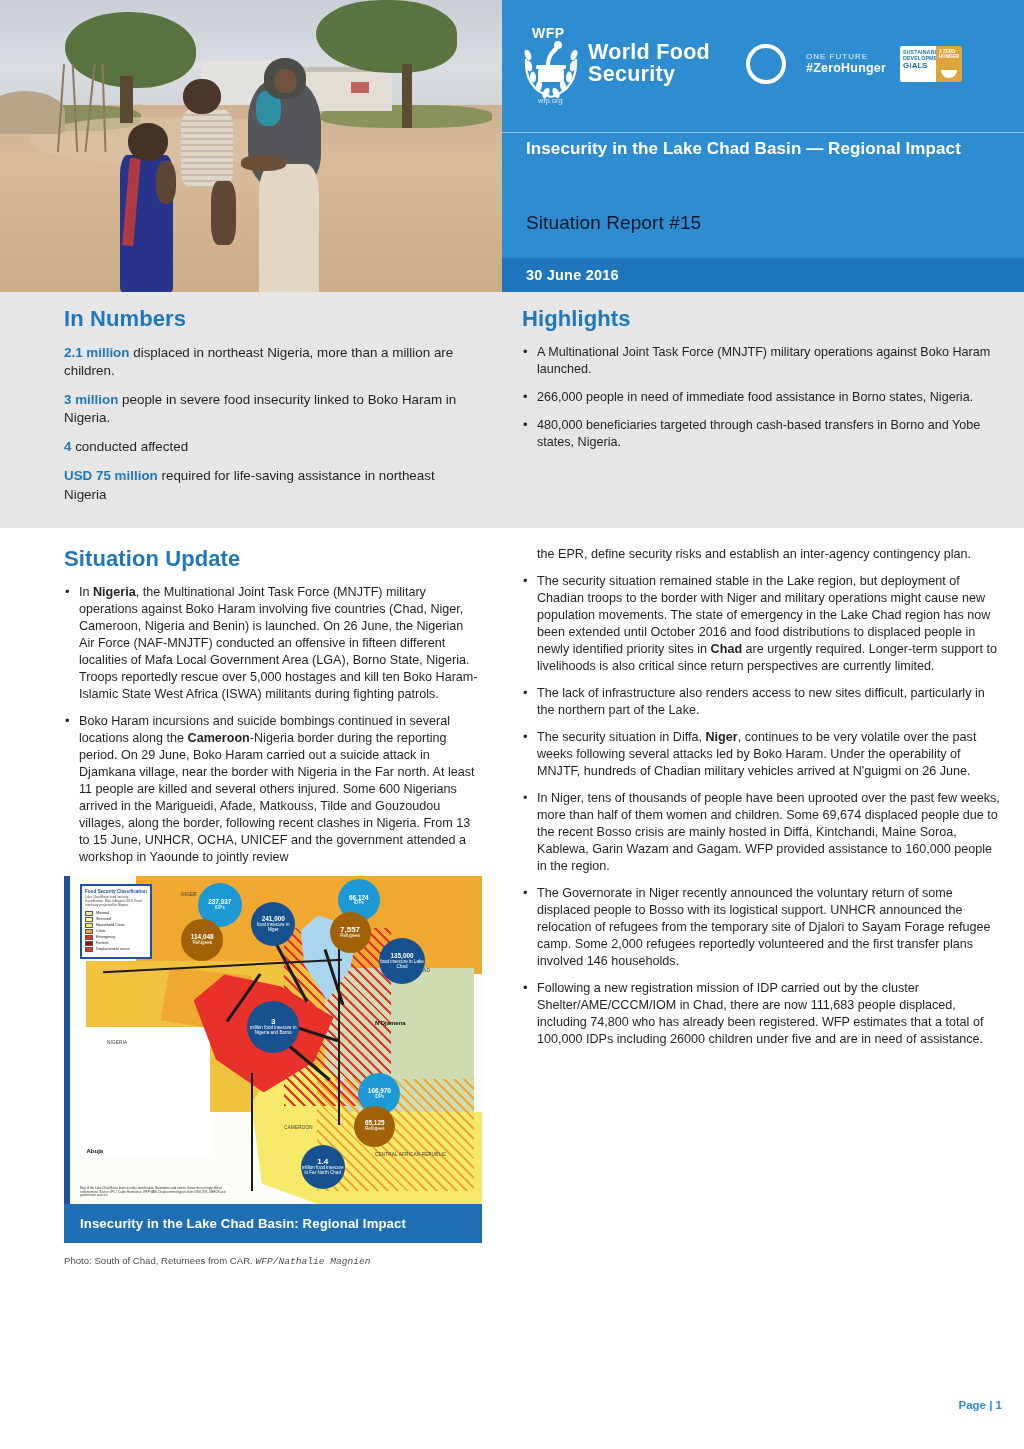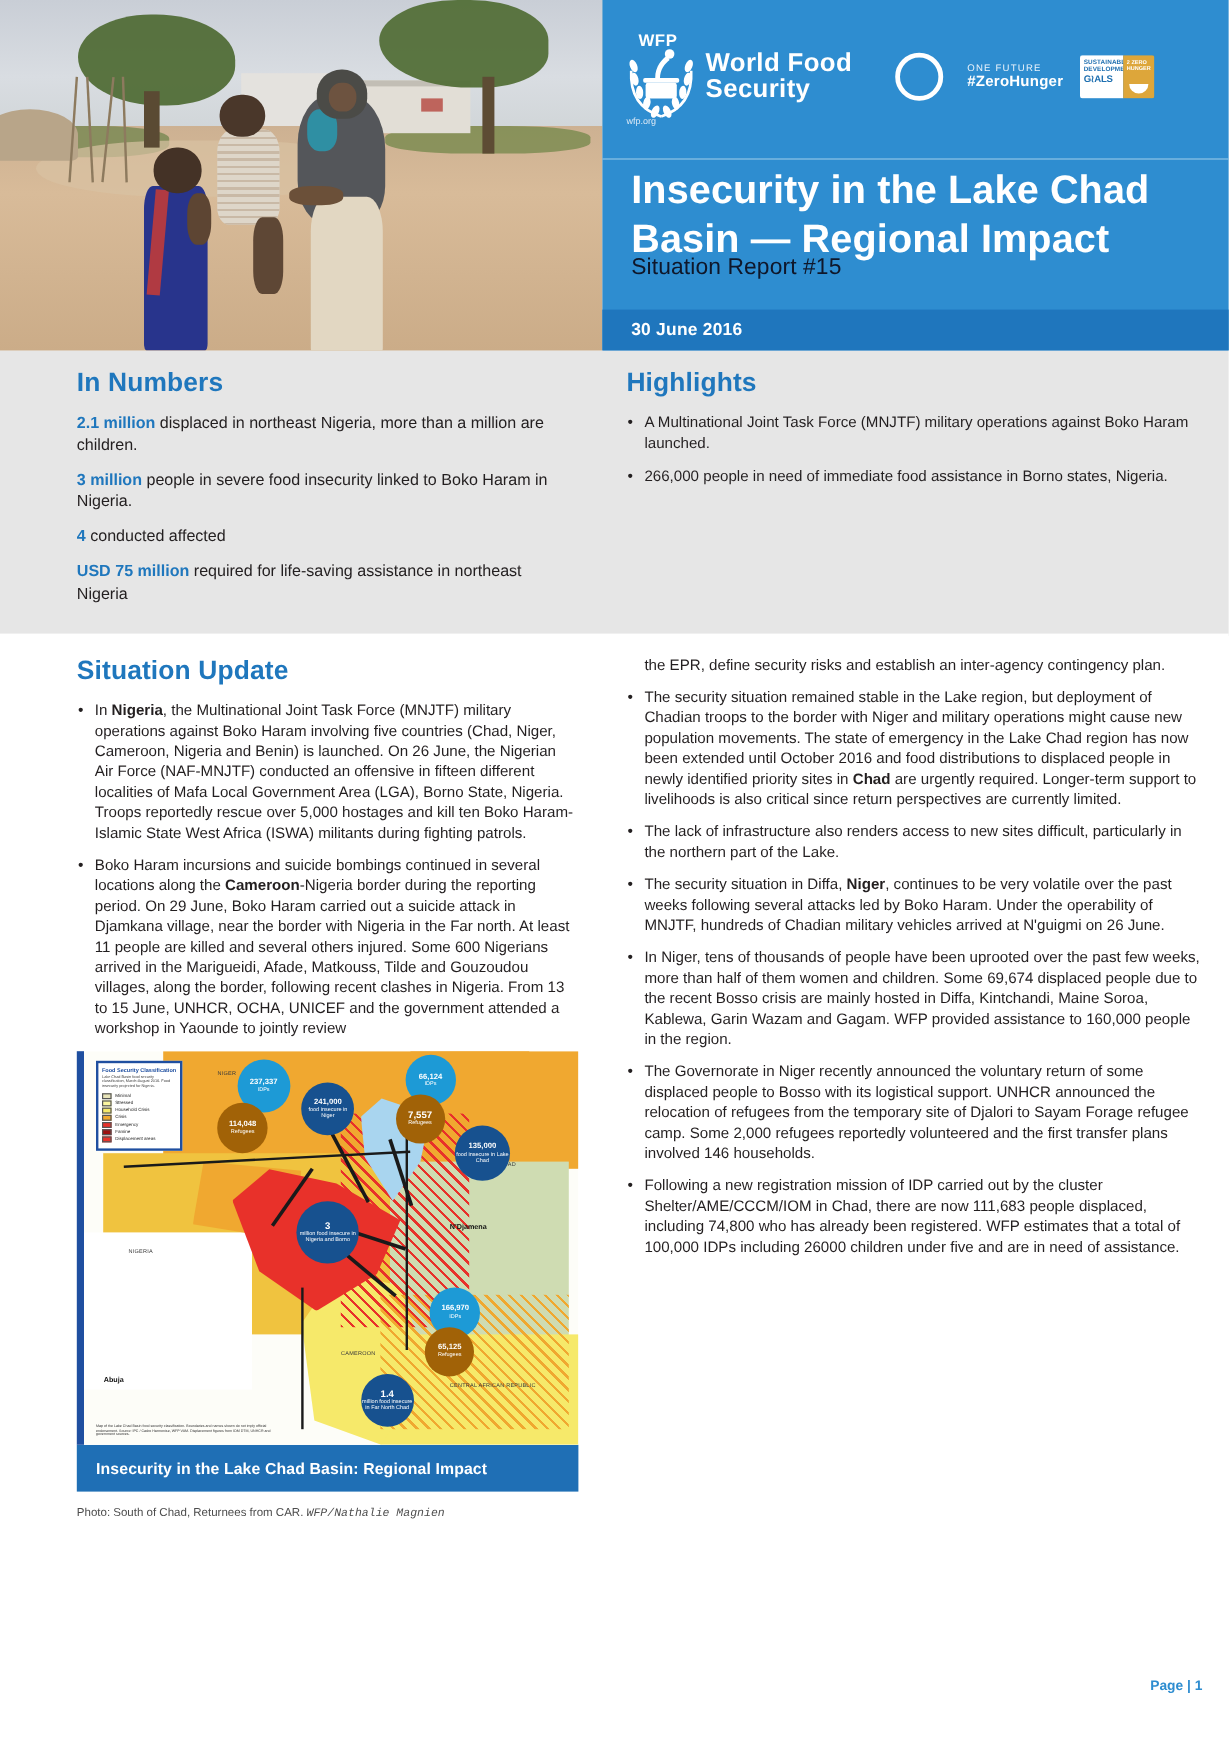--- a/index.html
+++ b/index.html
@@ -174,21 +174,21 @@
   }
 
   .wfp-logo { display: flex; align-items: center; }
   .wfp-emblem { width: 66px; height: 78px; position: relative; }
   .wfp-abbr {
     position: absolute; top: 0; left: 14px;
     font-size: 14px; font-weight: bold; letter-spacing: .5px;
     color: #fff;
   }
   .wfp-url {
-    position: absolute; bottom: -2px; left: 4px;
+    position: absolute; bottom: -2px; left: 20px;
     font-size: 7.5px; color: #ddeaf6;
   }
   .wfp-wordmark {
     margin-left: 4px;
     font-size: 21.5px; font-weight: bold; line-height: 1.02;
     letter-spacing: .3px;
   }
 
   .zh-logo { display: flex; align-items: center; margin-left: 36px; }
   .zh-ring {
@@ -220,21 +220,21 @@
     border-radius: 0 0 16px 16px; background: #fff;
   }
 
   .hdr-rule {
     position: absolute; left: 0; top: 132px; width: 100%;
     height: 1px; background: #8fc3e6;
   }
 
   .hdr-title {
     position: absolute; left: 24px; top: 138px; width: 470px;
-    font-size: 33px; font-weight: bold; line-height: 1.24;
+    font-size: 17px; font-weight: bold; line-height: 1.24;
     letter-spacing: .1px;
   }
   .hdr-sub {
     position: absolute; left: 24px; top: 212px;
     font-size: 19px; color: #0f172a; letter-spacing: .1px;
   }
 
   .date-bar {
     position: absolute; left: 0; bottom: 0; width: 100%; height: 34px;
     background: #1f76bd;
@@ -547,20 +547,21 @@
         <div class="num-item"><b>3 million</b><span> people in severe food insecurity linked to Boko Haram in Nigeria.</span></div>
         <div class="num-item"><b>4</b><span> conducted affected</span></div>
         <div class="num-item"><b>USD 75 million</b><span> required for life-saving assistance in northeast Nigeria</span></div>
       </div>
   </div>
   <div class="gb-right">
     <div class="sec-head">Highlights</div>
     <ul class="bullets" id="hl-list">
         <li>A Multinational Joint Task Force (MNJTF) military operations against Boko Haram launched.</li>
         <li>266,000 people in need of immediate food assistance in Borno states, Nigeria.</li>
+        <li>480,000 beneficiaries targeted through cash-based transfers in Borno and Yobe states, Nigeria.</li>
       </ul>
   </div>
 </div>
 
 <div class="body-wrap">
 
   <div class="col-left">
     <div class="sec-head">Situation Update</div>
     <ul class="bullets" id="su-left">
         <li><span>In </span><strong>Nigeria</strong><span>, the Multinational Joint Task Force (MNJTF) military operations against Boko Haram involving five countries (Chad, Niger, Cameroon, Nigeria and Benin) is launched. On 26 June, the Nigerian Air Force (NAF-MNJTF) conducted an offensive in fifteen different localities of Mafa Local Government Area (LGA), Borno State, Nigeria. Troops reportedly rescue over 5,000 hostages and kill ten Boko Haram-Islamic State West Africa (ISWA) militants during fighting patrols.</span></li>

